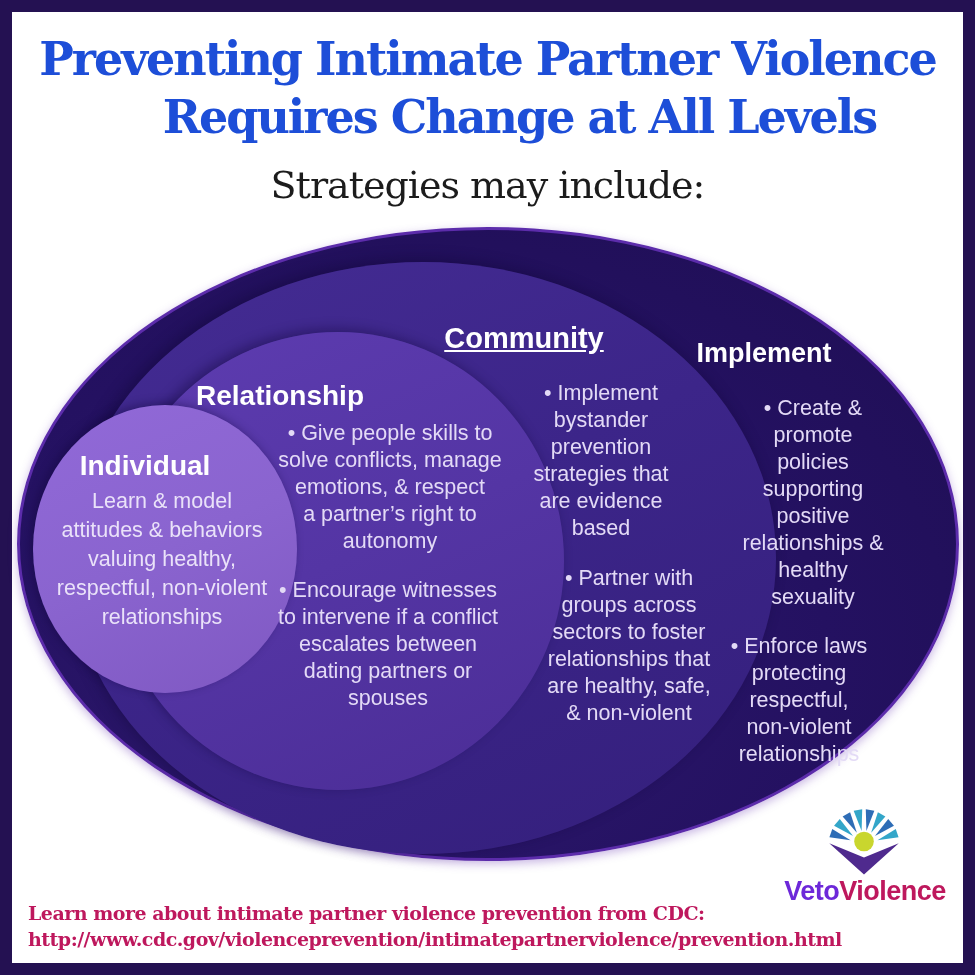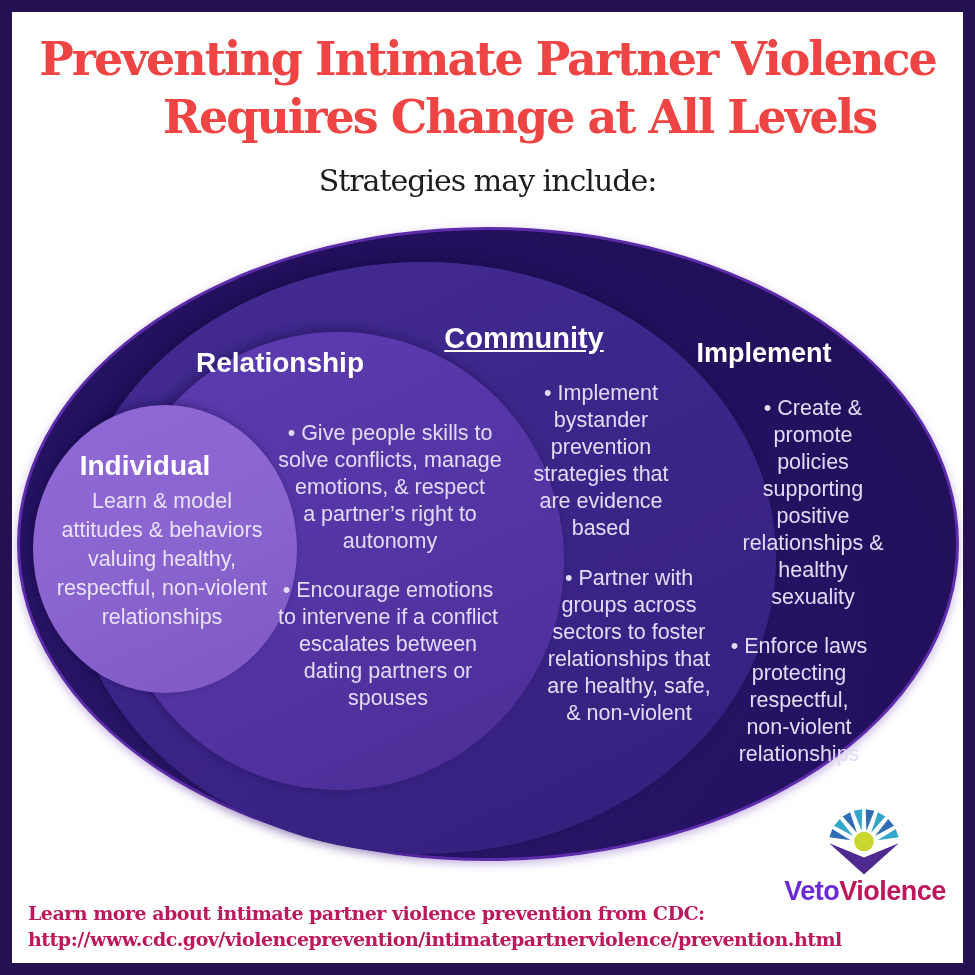--- a/index.html
+++ b/index.html
@@ -1,47 +1,47 @@
 <!DOCTYPE html>
 <html><head>
 <meta charset="utf-8">
 <style>
   html,body{margin:0;padding:0;}
   body{width:975px;height:975px;position:relative;background:#ffffff;
        font-family:"Liberation Sans",sans-serif;overflow:hidden;}
   .frame{position:absolute;inset:0;border:12px solid #241152;box-sizing:border-box;
          background:#ffffff;}
   
-  .title-line{position:absolute;left:0;width:975px;text-align:center;color:#ef4444;
+  .title-line{position:absolute;left:0;width:975px;text-align:center;color:#1d4ed8;
               font-family:"DejaVu Serif",serif;font-weight:bold;font-size:46px;
               letter-spacing:-2px;}
   .title-1{top:32px;}
   .title-2{top:90px;padding-left:32px;}
   .subtitle{position:absolute;left:0;top:163px;width:975px;text-align:center;
-            color:#1c1c1c;font-family:"DejaVu Serif",serif;font-size:30px;
+            color:#1c1c1c;font-family:"DejaVu Serif",serif;font-size:38px;
             letter-spacing:-1px;}
   
   .ellipse{position:absolute;border-radius:50%;}
   .societal-e{left:17px;top:227px;width:942px;height:634px;
               background:radial-gradient(ellipse at 38% 68%, #2e1a6e 0%, #241161 55%, #1e0e52 100%);
               border:3px solid #5c2cab;box-sizing:border-box;
               box-shadow:0 3px 10px rgba(96,47,176,0.35);}
   .community-e{left:70px;top:262px;width:706px;height:592px;
                background:linear-gradient(155deg, #442c93 0%, #3c2589 45%, #341f7c 100%);
                box-shadow:-4px -3px 14px rgba(16,6,54,0.45);}
   .relationship-e{left:112px;top:332px;width:452px;height:458px;
                   background:linear-gradient(155deg, #5d3cb0 0%, #5435a4 50%, #4b2d96 100%);
                   box-shadow:-4px -3px 12px rgba(16,6,54,0.4);}
   .individual-e{left:33px;top:405px;width:264px;height:288px;
                 background:linear-gradient(155deg, #9169d8 0%, #8a64cf 50%, #7f58c2 100%);
                 box-shadow:-3px -2px 10px rgba(16,6,54,0.4);}
   
   .h{position:absolute;text-align:center;color:#ffffff;font-weight:bold;}
   .h-individual{left:25px;top:450px;width:240px;font-size:28px;}
-  .h-relationship{left:140px;top:347px;width:280px;font-size:28px;}
+  .h-relationship{left:140px;top:380px;width:280px;font-size:28px;}
   .h-community{left:384px;top:322px;width:280px;font-size:29px;text-decoration:underline;}
   .h-societal{left:644px;top:338px;width:240px;font-size:27px;}
   
   .b{position:absolute;text-align:center;color:#e3daf6;white-space:pre-line;
      font-size:21.5px;line-height:27px;}
   .b-individual{left:28px;top:487px;width:268px;line-height:29px;color:#eae2f9;}
   .b-rel-1{left:225px;top:420px;width:330px;}
   .b-rel-2{left:223px;top:577px;width:330px;}
   .b-com-1{left:481px;top:380px;width:240px;}
   .b-com-2{left:499px;top:565px;width:260px;}
@@ -80,21 +80,21 @@
 valuing healthy,
 respectful, non-violent
 relationships</div>
 
 <div class="h h-relationship">Relationship</div>
 <div class="b b-rel-1">•  Give people skills to
 solve conflicts, manage
 emotions, &amp; respect
 a partner’s right to
 autonomy</div>
-<div class="b b-rel-2">•  Encourage emotions
+<div class="b b-rel-2">•  Encourage witnesses
 to intervene if a conflict
 escalates between
 dating partners or
 spouses</div>
 
 <div class="h h-community">Community</div>
 <div class="b b-com-1">•  Implement
 bystander
 prevention
 strategies that

